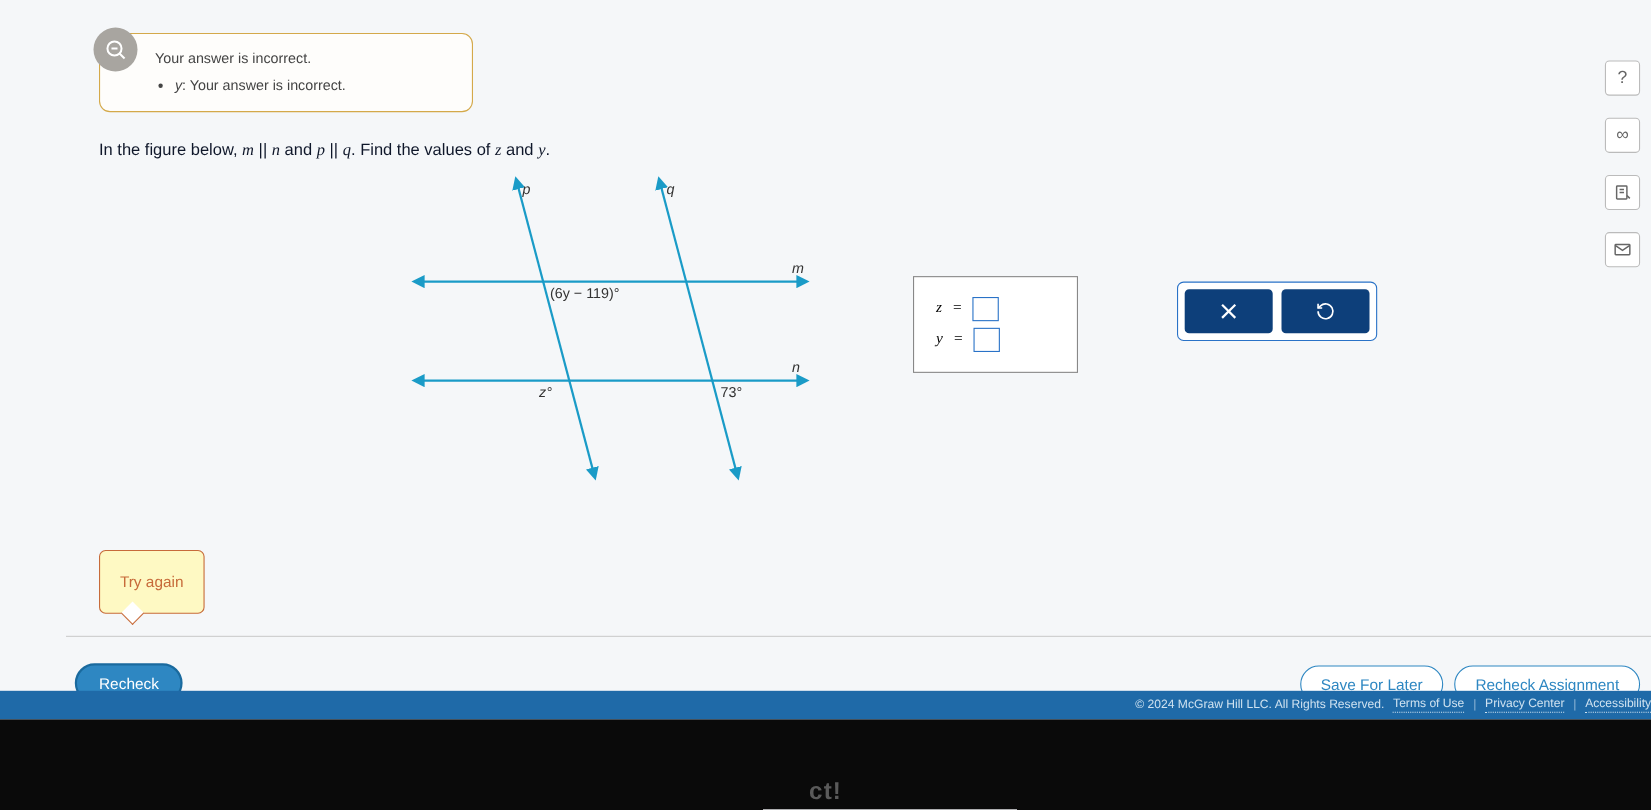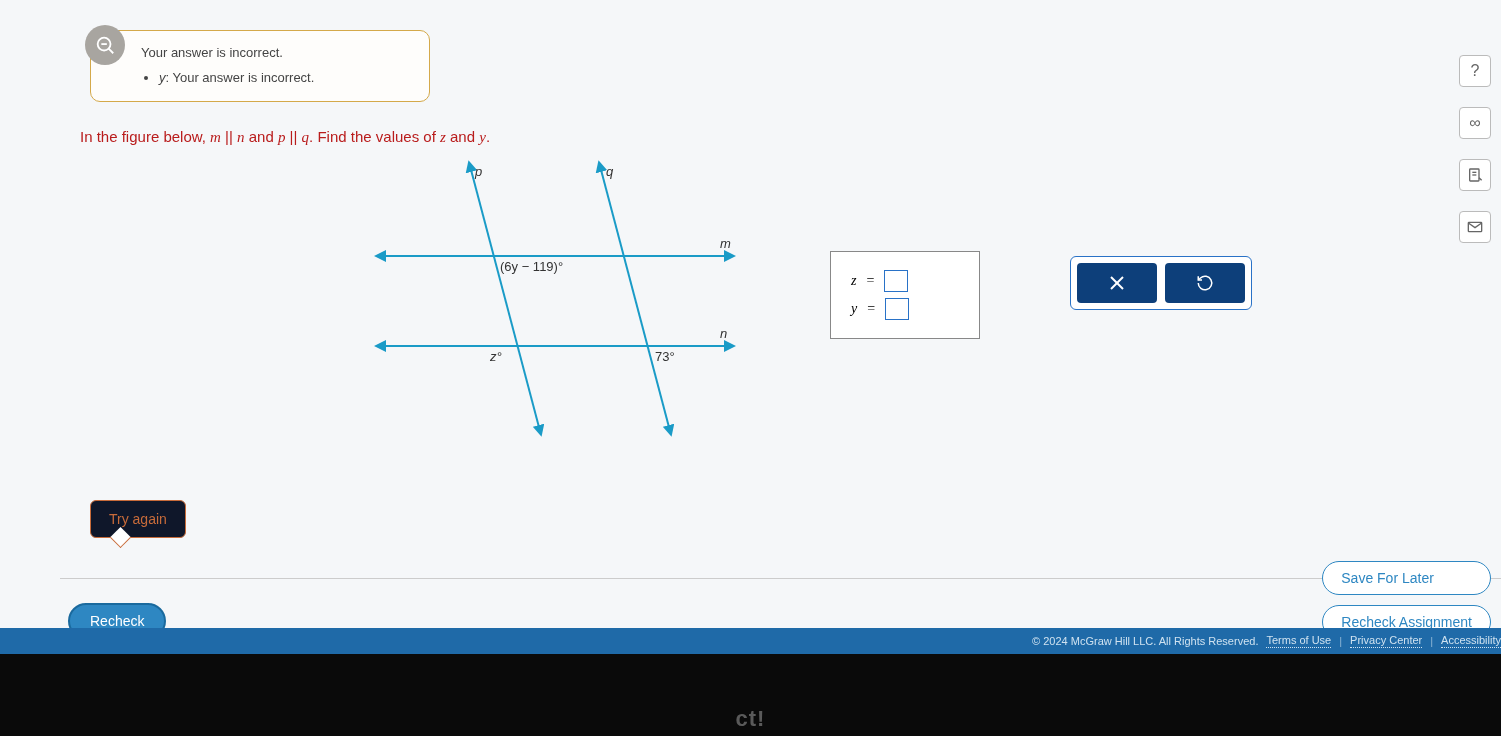--- a/index.html
+++ b/index.html
@@ -53,23 +53,23 @@
   }
   .feedback-list {
     font-size: 13px;
     color: #444;
     padding-left: 18px;
   }
   .feedback-list li { list-style: disc; }
   .feedback-list .var { font-style: italic; }
   .question-text {
     margin-top: 26px;
-    margin-left: 20px;
+    margin-left: 30px;
     font-size: 15px;
-    color: #b91c1c;
+    color: #0f172a;
   }
   .question-text .mi { font-style: italic; font-family: Georgia, serif; }
   .content-row {
     display: flex;
     align-items: flex-start;
     margin-top: 10px;
     margin-left: 280px;
     gap: 90px;
   }
   .diagram-wrap { width: 400px; height: 290px; }
@@ -115,24 +115,24 @@
     color: #fff;
     font-size: 18px;
     cursor: pointer;
   }
   .try-again {
     position: absolute;
     left: 90px;
     top: 500px;
     border: 1px solid #c76b3a;
     border-radius: 6px;
-    padding: 10px 18px;
+    padding: 20px 18px;
     color: #c76b3a;
     font-size: 14px;
-    background: #0f172a;
+    background: #fef9c3;
   }
   .try-again::after {
     content: "";
     position: absolute;
     bottom: -8px;
     left: 22px;
     width: 14px;
     height: 14px;
     background: #fff;
     border-right: 1px solid #c76b3a;
@@ -156,21 +156,20 @@
     border-radius: 18px;
     padding: 8px 20px;
     font-size: 14px;
     border: 2px solid #1a6a9e;
     cursor: pointer;
   }
   .bottom-right {
     margin-left: auto;
     display: flex;
     gap: 10px;
-    flex-direction: column;
   }
   .pill-btn {
     border: 1px solid #2e87c2;
     color: #2e87c2;
     border-radius: 20px;
     padding: 8px 18px;
     font-size: 14px;
     background: #fff;
     cursor: pointer;
   }

